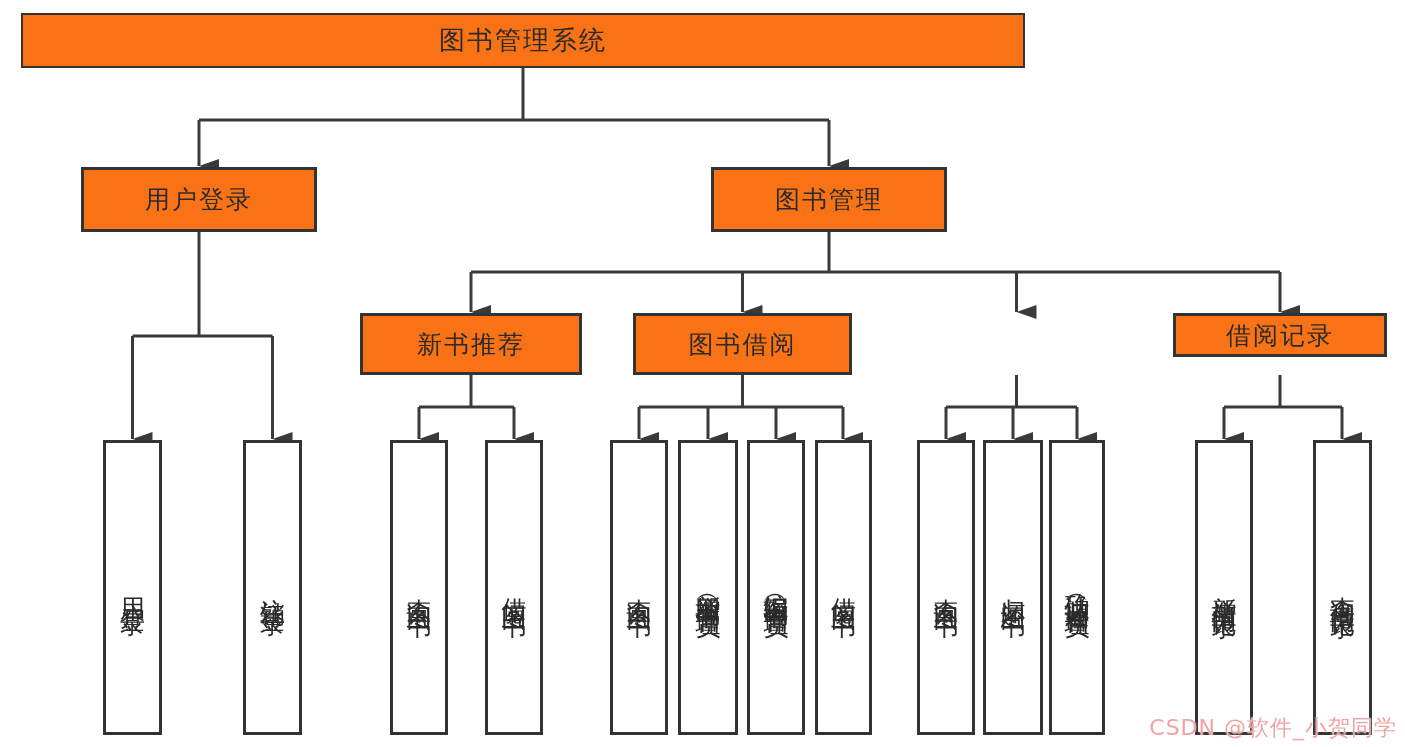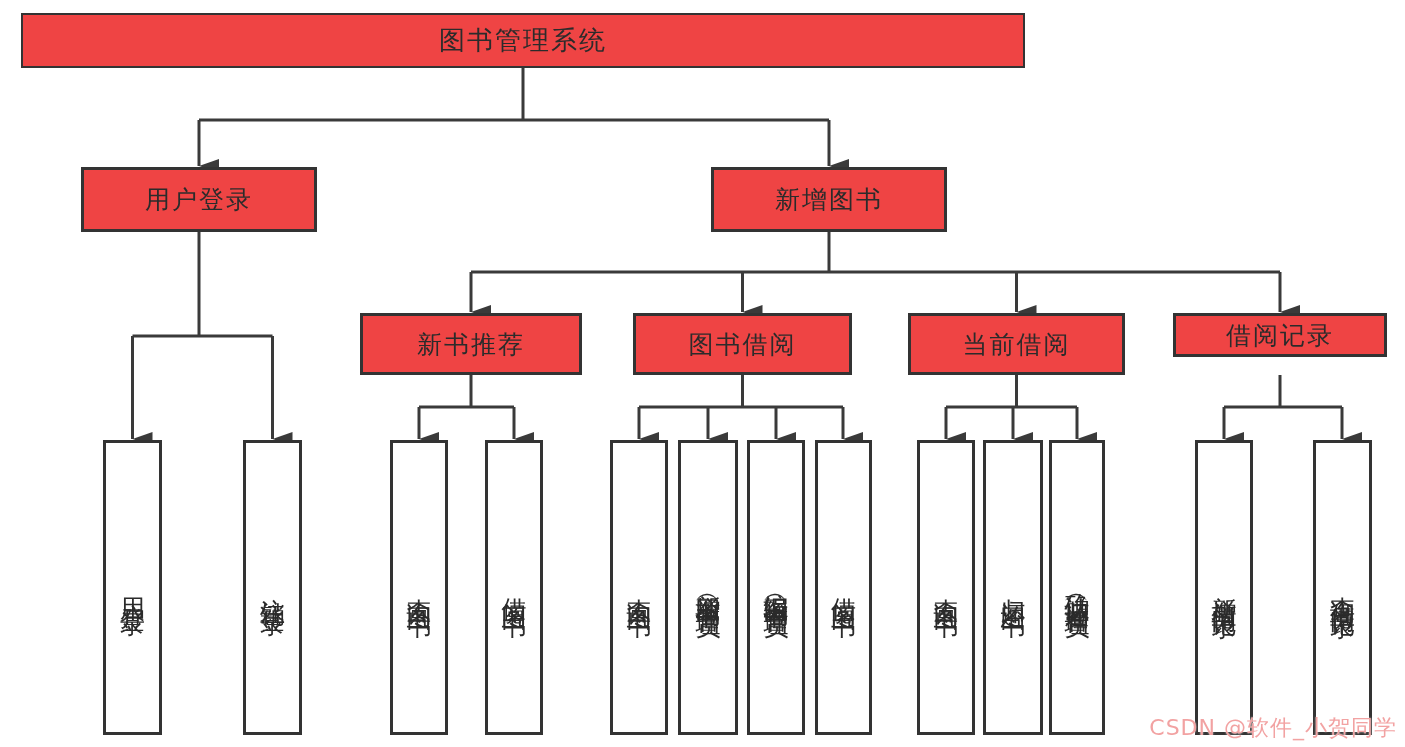--- a/index.html
+++ b/index.html
@@ -8,21 +8,21 @@
     width:1405px;height:747px;
     background:#ffffff;
     overflow:hidden;
     font-family:"DejaVu Sans","Liberation Sans",sans-serif;
   }
   .wires{position:absolute;left:0;top:0;z-index:1;}
   .hbox{
     position:absolute;
     box-sizing:border-box;
     border:3px solid #333333;
-    background:#ef4444;
+    background:#f97316;
     display:flex;align-items:center;justify-content:center;
     font-size:25px;letter-spacing:2px;color:#2b2b2b;
     z-index:2;white-space:nowrap;font-family:Liberation Serif, serif;
   }
   .hbox.root{border-width:2px;font-size:26px;}
   .vbox{
     position:absolute;
     box-sizing:border-box;
     border:3px solid #333333;
     background:#ffffff;
@@ -86,25 +86,24 @@
 
       <path d="M1280 375 V407 M1224 407 H1342"></path>
       <line x1="1224" y1="407" x2="1224" y2="439" marker-end="url(#arw)"></line>
       <line x1="1342" y1="407" x2="1342" y2="439" marker-end="url(#arw)"></line>
     </g>
   </svg>
 
   <div class="hbox root" style="left:21px;top:13px;width:1004px;height:55px;">图书管理系统</div>
 
   <div class="hbox" style="left:81px;top:167px;width:236px;height:65px;">用户登录</div>
-  <div class="hbox" style="left:711px;top:167px;width:236px;height:65px;">新增图书</div>
+  <div class="hbox" style="left:711px;top:167px;width:236px;height:65px;">图书管理</div>
 
   <div class="hbox" style="left:360px;top:313px;width:222px;height:62px;">新书推荐</div>
   <div class="hbox" style="left:633px;top:313px;width:219px;height:62px;">图书借阅</div>
-  <div class="hbox" style="left:908px;top:313px;width:217px;height:62px;">当前借阅</div>
   <div class="hbox" style="left:1173px;top:313px;width:214px;height:44px;">借阅记录</div>
 
   <div class="vbox" style="left:103px;width:59px;">用户登录</div>
   <div class="vbox" style="left:243px;width:59px;">注销登录</div>
 
   <div class="vbox" style="left:390px;width:58px;">查询图书</div>
   <div class="vbox" style="left:485px;width:58px;">借阅图书</div>
 
   <div class="vbox" style="left:610px;width:58px;">查询图书</div>
   <div class="vbox" style="left:678px;width:60px;letter-spacing:3px;">新增图书（管理员）</div>

